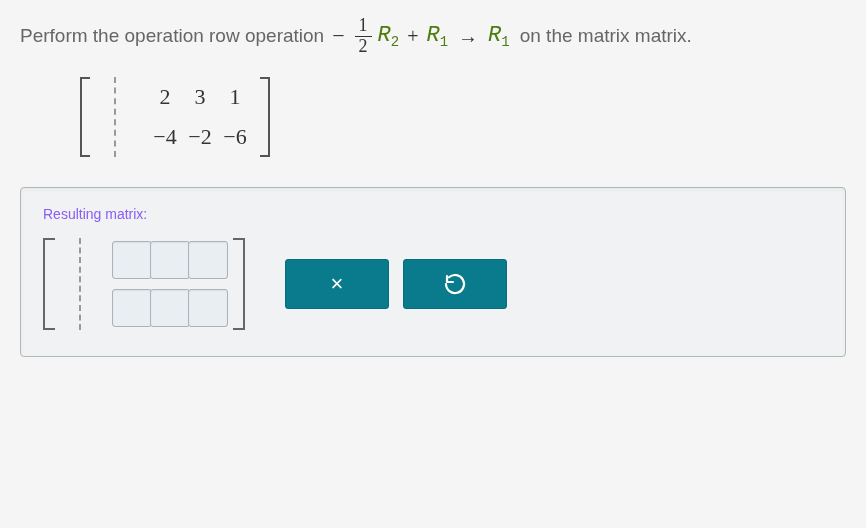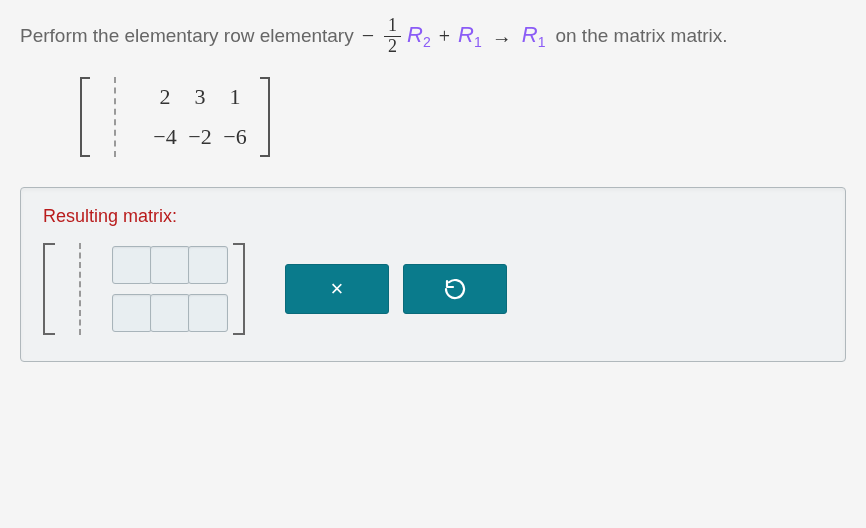--- a/index.html
+++ b/index.html
@@ -25,24 +25,24 @@
       flex-direction: column;
       align-items: center;
       vertical-align: middle;
       margin: 0 2px;
       font-family: 'Times New Roman', serif;
       color: #333;
     }
     .fraction .num { border-bottom: 1.5px solid #333; padding: 0 4px; font-size: 18px; line-height: 1.1;}
     .fraction .den { padding: 0 4px; font-size: 18px; line-height: 1.1;}
     .math-var {
-      font-family: Liberation Sans, sans-serif;
+      font-family: Liberation Mono, monospace;
       font-style: italic;
       font-size: 22px;
-      color: #8b5cf6;
+      color: #4d7c0f;
     }
     .sub { font-size: 14px; vertical-align: sub; font-style: normal;}
     .arrow { font-size: 20px; color: #333; margin: 0 6px;}
     .minus-sign { font-size: 22px; color: #333; font-family: 'Times New Roman', serif; margin: 0 4px;}
     .plus-sign { font-size: 20px; color: #333; font-family: 'Times New Roman', serif; margin: 0 4px;}
 
     .given-matrix {
       display: inline-flex;
       align-items: stretch;
       margin-left: 60px;
@@ -78,22 +78,22 @@
     }
 
     .answer-panel {
       border: 1px solid #b0b8bc;
       border-radius: 4px;
       background: #f0f2f3;
       padding: 18px 22px 26px 22px;
       box-shadow: inset 0 2px 4px rgba(0,0,0,0.04);
     }
     .result-label {
-      font-size: 18px;
-      color: #b91c1c;
+      font-size: 14px;
+      color: #8b5cf6;
       margin-bottom: 16px;
     }
     .answer-row {
       display: flex;
       align-items: center;
       gap: 40px;
     }
     .result-matrix {
       display: inline-flex;
       align-items: stretch;
@@ -140,21 +140,21 @@
       cursor: pointer;
     }
     .btn svg { width: 24px; height: 24px; stroke: #fff; fill: none; }
   </style>
 </head>
 <body>
 
 
 
 <div class="prompt-line">
-  <span>Perform the elementary row elementary</span>
+  <span>Perform the operation row operation</span>
   <span class="minus-sign">−</span>
   <span class="fraction">
     <span class="num">1</span>
     <span class="den">2</span>
   </span>
   <span class="math-var"><span>R</span><span class="sub">2</span></span>
   <span class="plus-sign">+</span>
   <span class="math-var"><span>R</span><span class="sub">1</span></span>
   <span class="arrow">→</span>
   <span class="math-var"><span>R</span><span class="sub">1</span></span>

